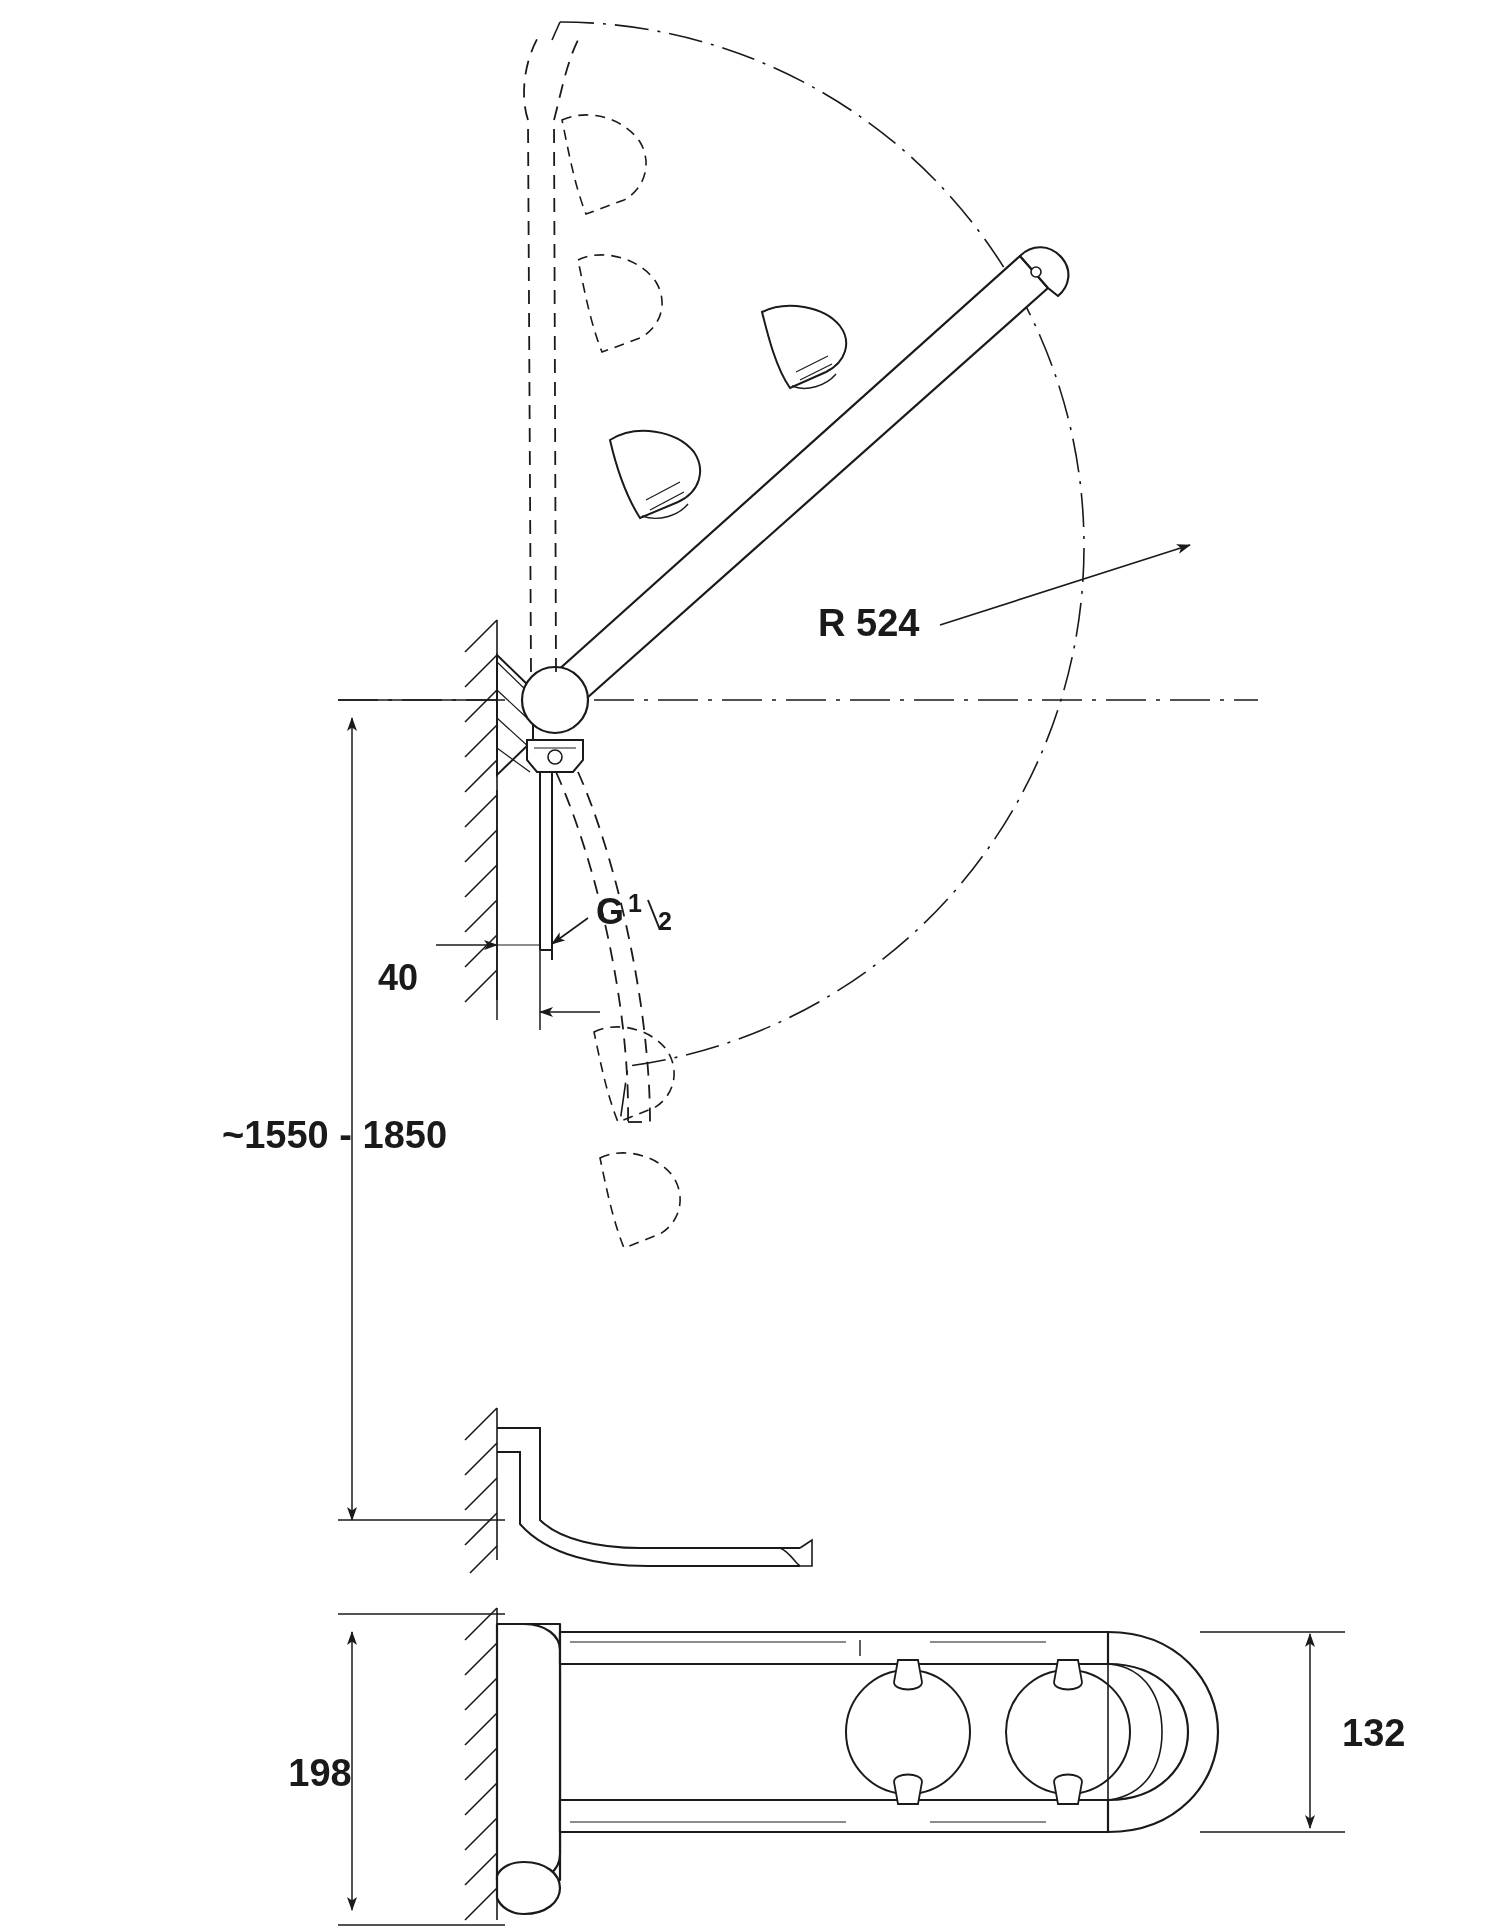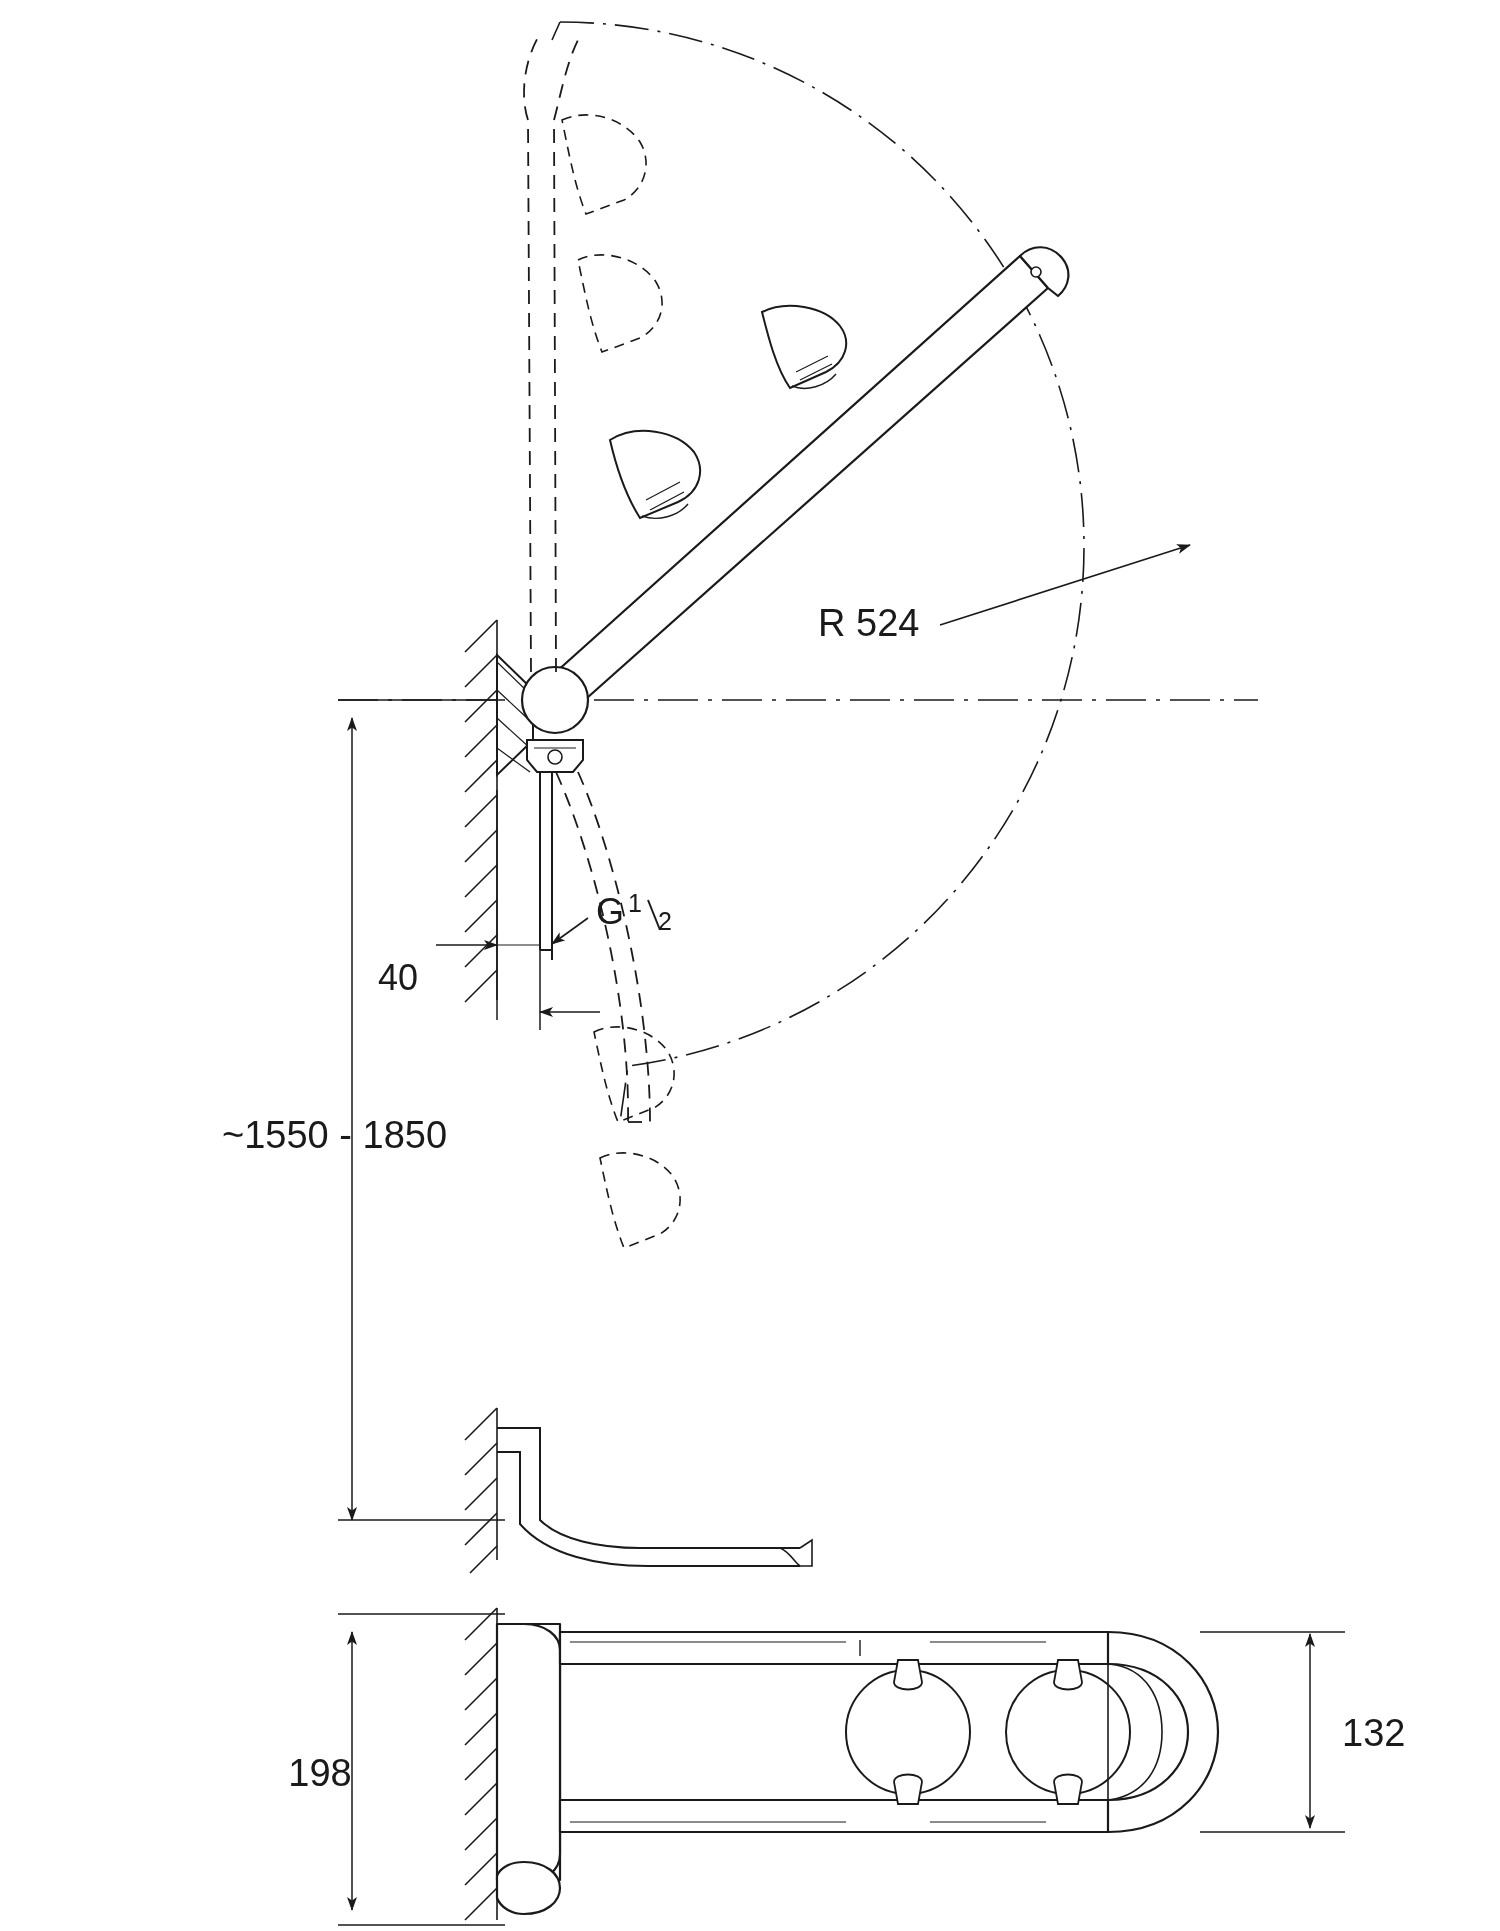--- a/index.html
+++ b/index.html
@@ -11,20 +11,21 @@
     width: 1500px;
     height: 1931px;
     font-family: "Liberation Sans", sans-serif;
     overflow: hidden;
   }
   #sheet {
     position: relative;
     width: 1500px;
     height: 1931px;
     background: #ffffff;
+    font-weight: bold;
   }
   svg.drawing {
     position: absolute;
     left: 0;
     top: 0;
     width: 1500px;
     height: 1931px;
   }
   .dim-text {
     font-family: "Liberation Sans", sans-serif;

